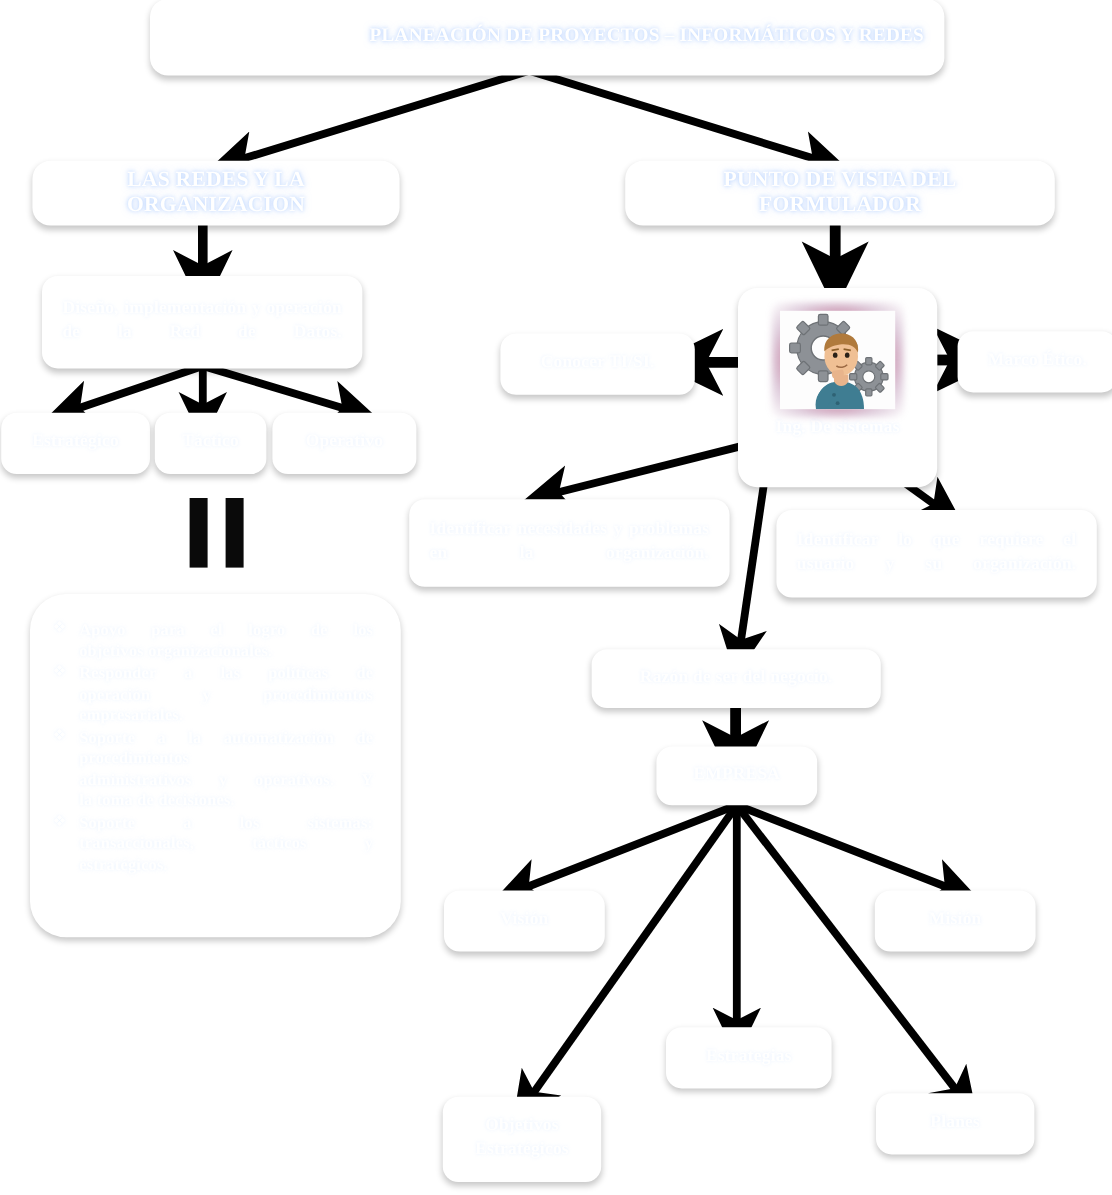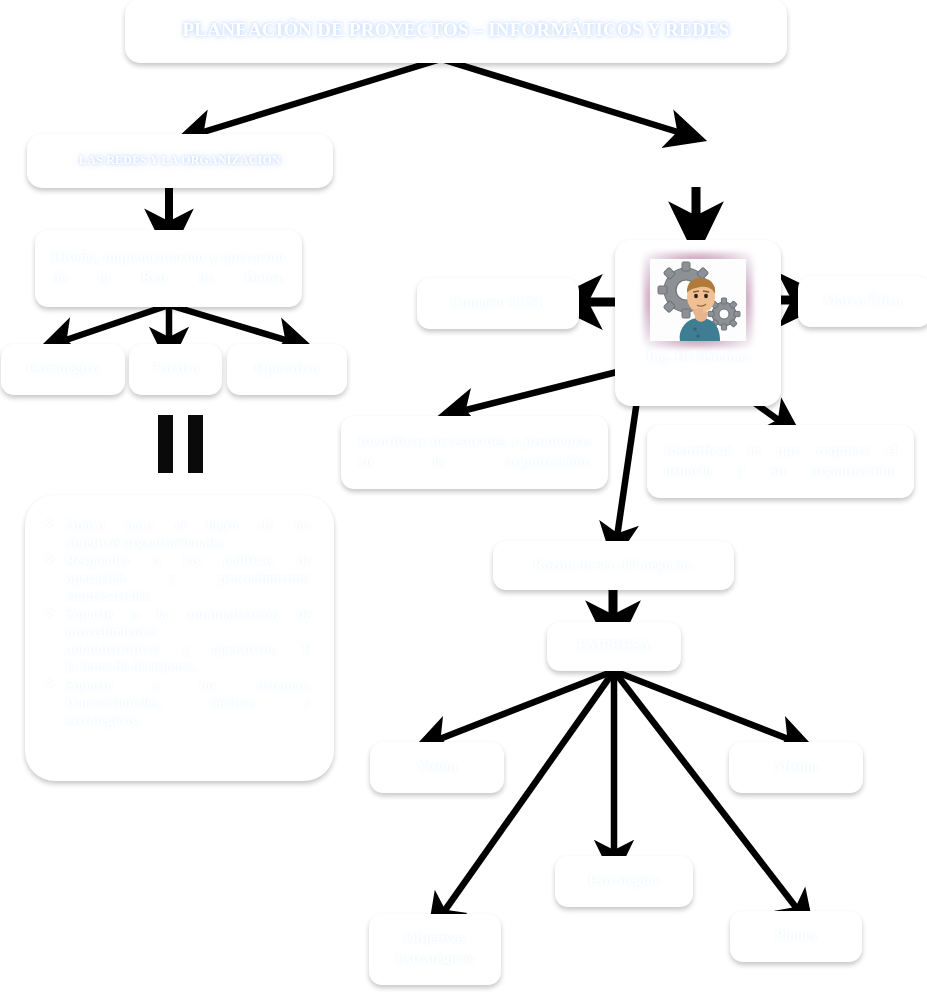--- a/index.html
+++ b/index.html
@@ -35,25 +35,26 @@
   }
 
   .node.black{
     background:#080808;
     background:linear-gradient(180deg,#1a1a1a 0%,#050505 45%,#0d0d0d 100%);
     border-radius:11px;
   }
   .node.black::before{border-radius:15px;}
 
   .title{
-    font-size:19px;
+    font-size:16px;
     text-shadow:0 0 3px rgba(190,215,255,.95),0 0 6px rgba(150,190,255,.55);
+    justify-content:flex-end;
   }
   .subtitle{
-    font-size:12px;
+    font-size:18px;
     text-shadow:0 0 3px rgba(190,215,255,.95),0 0 6px rgba(150,190,255,.5);
   }
   .blue-text{
     font-size:14.5px;
     text-shadow:0 0 3px rgba(225,238,255,.75);
   }
   .just{ text-align:justify; text-align-last:justify; line-height:1.35;
          display:block;width:100%; }
   .ctr{ text-align:center; line-height:1.35; }
 
@@ -178,20 +179,23 @@
   </svg>
 
   <div class="node black title" id="n-title">
     <span>PLANEACIÓN DE PROYECTOS – INFORMÁTICOS Y REDES</span>
   </div>
 
   <div class="node black subtitle" id="n-redes">
     <span>LAS REDES Y LA ORGANIZACION</span>
   </div>
 
+  <div class="node black subtitle" id="n-punto">
+    <span>PUNTO DE VISTA DEL FORMULADOR</span>
+  </div>
 
   <div class="node blue-text" id="n-diseno">
     <span class="just">Diseño, implementación y operación de la Red de Datos.</span>
   </div>
 
   <div class="node blue-text" id="n-estrategico">
     <span>Estratégico</span>
   </div>
   <div class="node blue-text" id="n-tactico">
     <span>Táctico</span>

